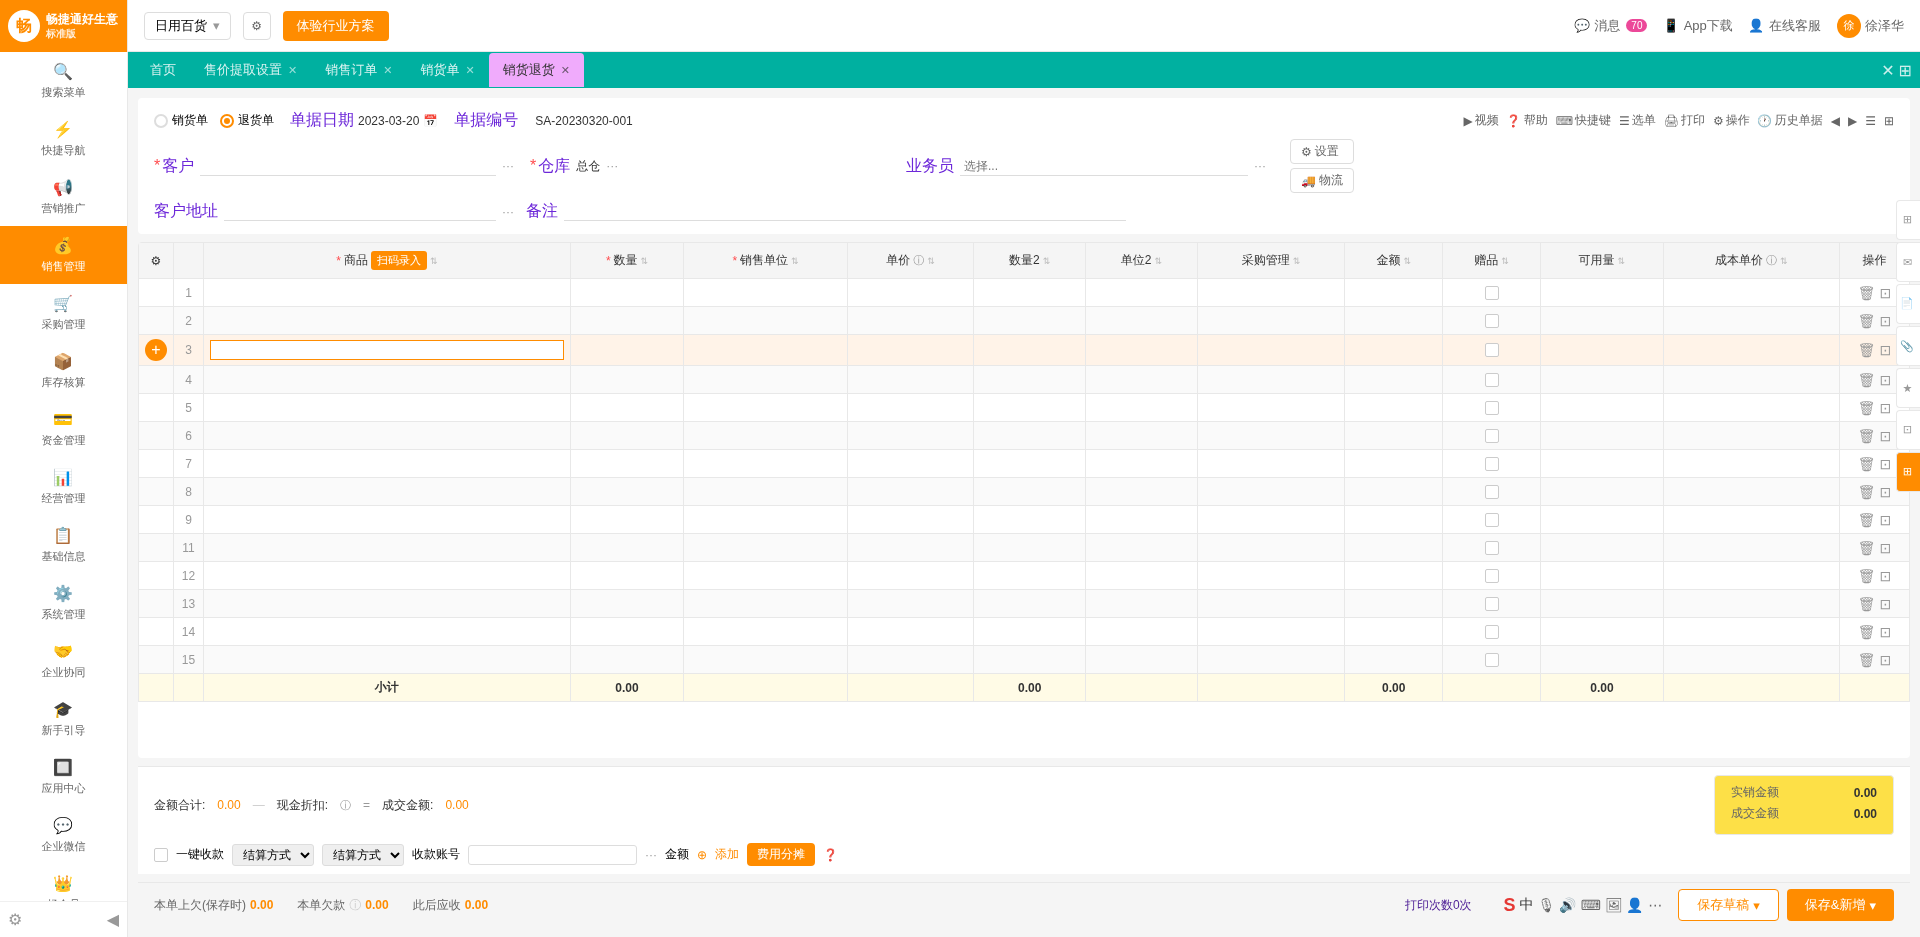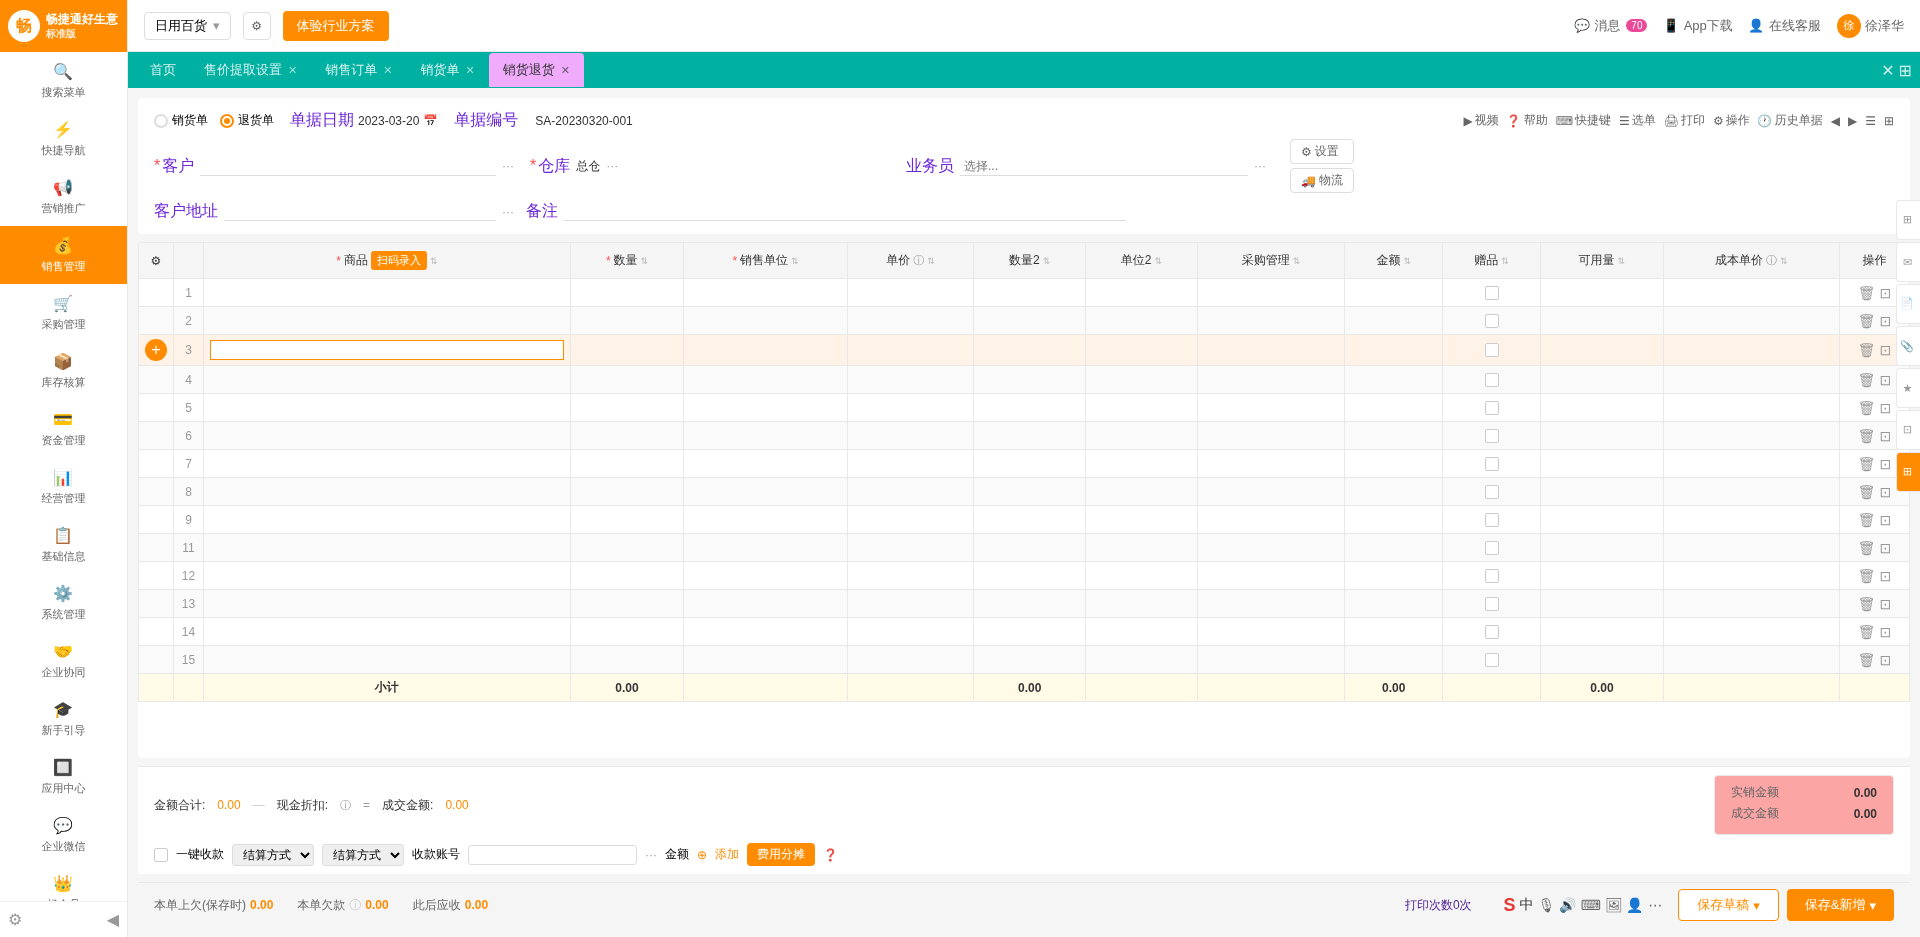--- a/index.html
+++ b/index.html
@@ -93,21 +93,21 @@
     .help-icon { color: #999; font-size: 12px; cursor: pointer; }
 
     
     .bottom-bar { background: #f5f5f5; border-top: 1px solid #e8e8e8; padding: 6px 16px; display: flex; align-items: center; gap: 24px; font-size: 12px; color: #666; flex-shrink: 0; }
     .bottom-bar span { display: flex; align-items: center; gap: 4px; }
     .bottom-actions { margin-left: auto; display: flex; gap: 8px; }
     .btn-draft { background: #fff; border: 1px solid #ff8c00; color: #ff8c00; border-radius: 4px; padding: 6px 18px; font-size: 13px; cursor: pointer; display: flex; align-items: center; gap: 4px; }
     .btn-save-new { background: #ff8c00; color: #fff; border: none; border-radius: 4px; padding: 6px 18px; font-size: 13px; cursor: pointer; display: flex; align-items: center; gap: 4px; }
 
     
-    .summary-box { background: #fca5a5; border: 1px solid #e8e8e8; border-radius: 4px; padding: 8px 16px; font-size: 12px; min-width: 180px; }
+    .summary-box { background: #fde047; border: 1px solid #e8e8e8; border-radius: 4px; padding: 8px 16px; font-size: 12px; min-width: 180px; }
     .summary-row { display: flex; justify-content: space-between; align-items: center; margin-bottom: 4px; }
     .summary-label { color: #666; }
     .summary-value { color: #333; font-weight: bold; }
 
     
     .right-panel { position: fixed; right: 0; top: 200px; display: flex; flex-direction: column; gap: 2px; z-index: 10; }
     .right-panel-item { width: 24px; height: 40px; background: #fff; border: 1px solid #e8e8e8; border-right: none; border-radius: 4px 0 0 4px; display: flex; align-items: center; justify-content: center; cursor: pointer; color: #999; font-size: 14px; writing-mode: vertical-rl; font-size: 11px; padding: 4px 2px; }
     .right-panel-item.orange { background: #ff8c00; color: #fff; }
 
     .info-icon { color: #999; font-size: 11px; cursor: pointer; }

